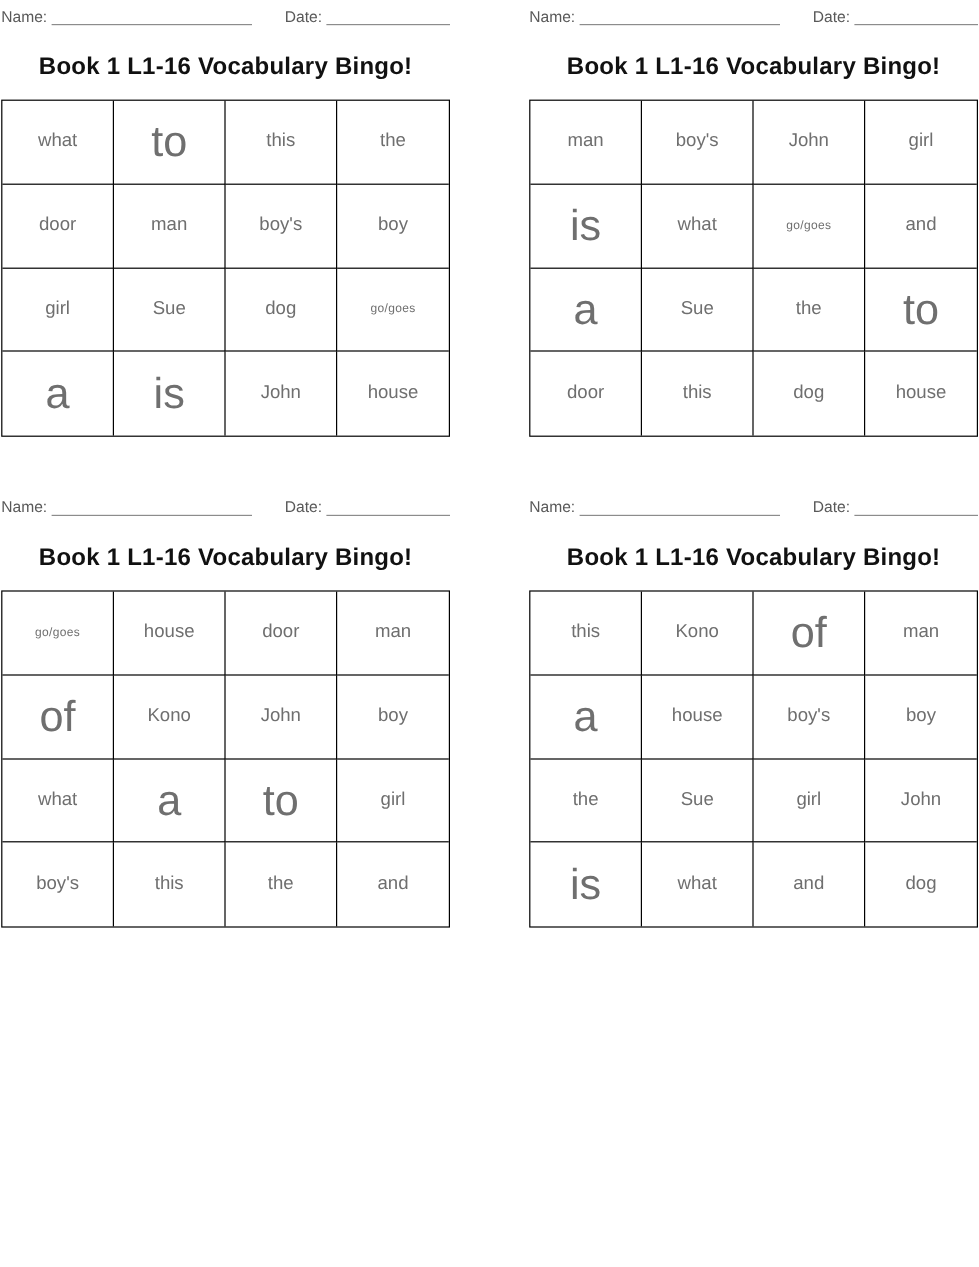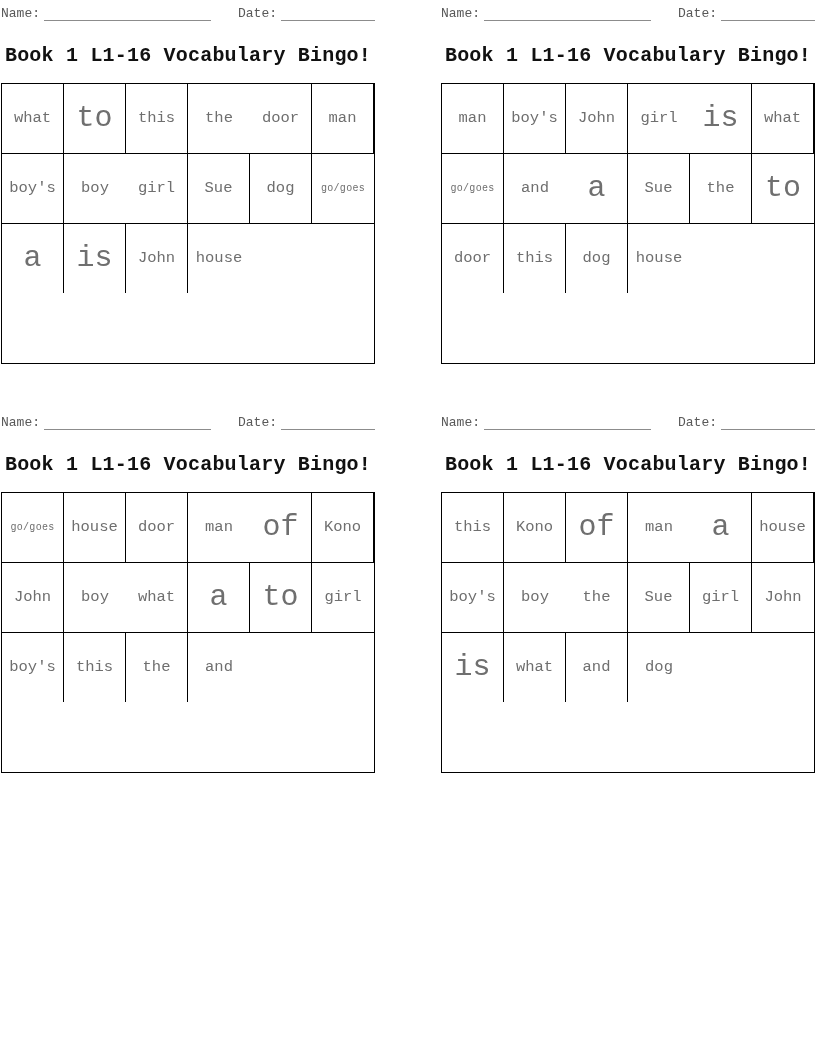--- a/index.html
+++ b/index.html
@@ -7,21 +7,20 @@
     width: 816px; height: 1056px;
     background: #ffffff;
     font-family: "Liberation Sans", sans-serif;
     position: relative;
     overflow: hidden;
   }
   .card {
     position: absolute;
     width: 374px;
     height: 365px;
-    font-family: Liberation Mono, monospace;
   }
   #card0 { left: 1px;   top: 2px;   }
   #card1 { left: 441px; top: 2px;   }
   #card2 { left: 1px;   top: 411px; }
   #card3 { left: 441px; top: 411px; }
 
   .name-row {
     position: absolute;
     left: 0; right: 0; top: 3px;
     display: flex;
@@ -48,37 +47,37 @@
     line-height: 24px;
     letter-spacing: 0.2px;
   }
 
   .grid {
     position: absolute;
     left: 0; top: 81px;
     width: 374px; height: 281px;
     box-sizing: border-box;
     display: grid;
-    grid-template-columns: repeat(6, 1fr);
+    grid-template-columns: repeat(4, 1fr);
     grid-template-rows: repeat(4, 1fr);
     border: 1.5px solid #000000;
     background: #ffffff;
   }
   .cell {
     border-right: 1.5px solid #000000;
     border-bottom: 1.5px solid #000000;
     display: flex;
     align-items: center;
     justify-content: center;
     color: #6f6f6f;
     overflow: hidden;
   }
   .cell:nth-child(4n) { border-right: none; }
   .cell:nth-child(n+13) { border-bottom: none; }
-  .sz-l { font-size: 30px; }
+  .sz-l { font-size: 36px; }
   .sz-m { font-size: 15.5px; }
   .sz-s { font-size: 10px; letter-spacing: 0.3px; text-align: right; }
 </style>
 </head>
 <body>
 
 <div class="card" id="card0">
   <div class="name-row">
     <span>Name:</span>
     <div class="blank name-blank"></div>

